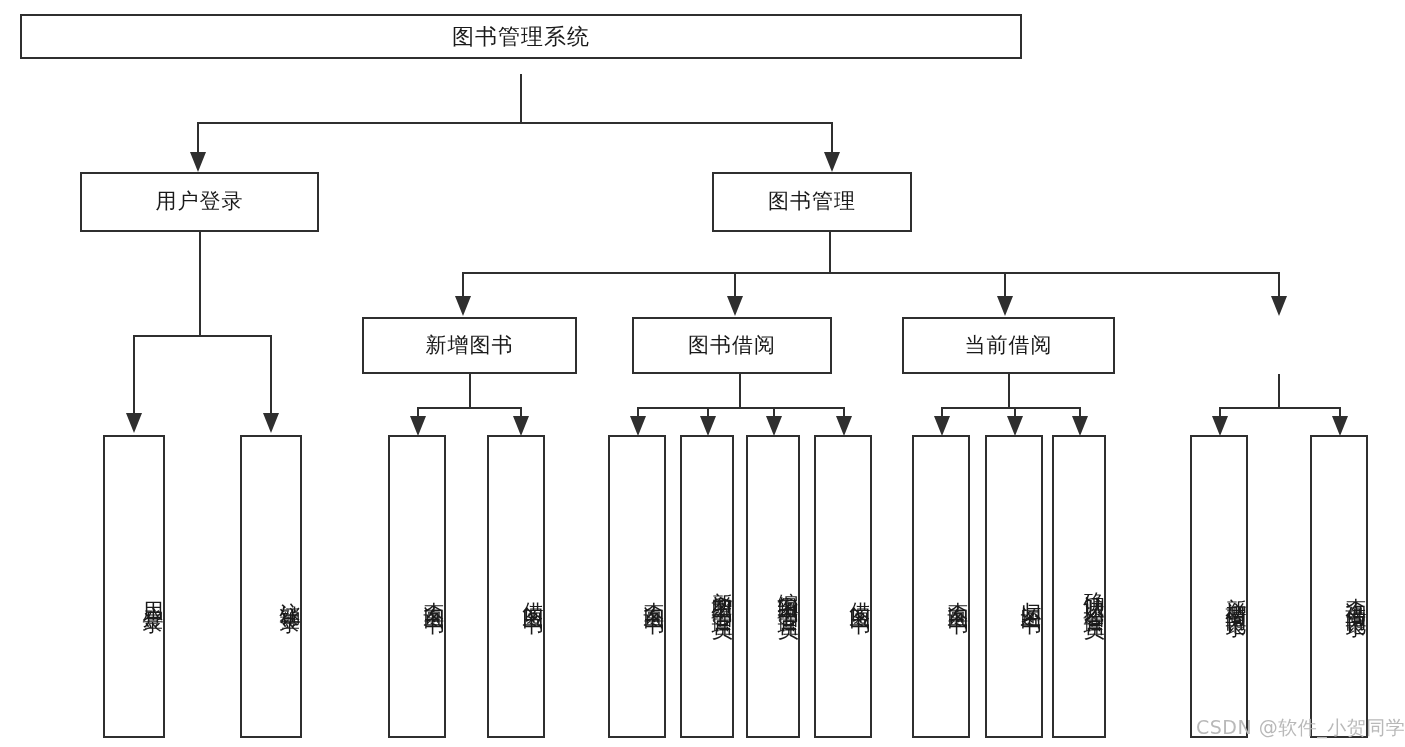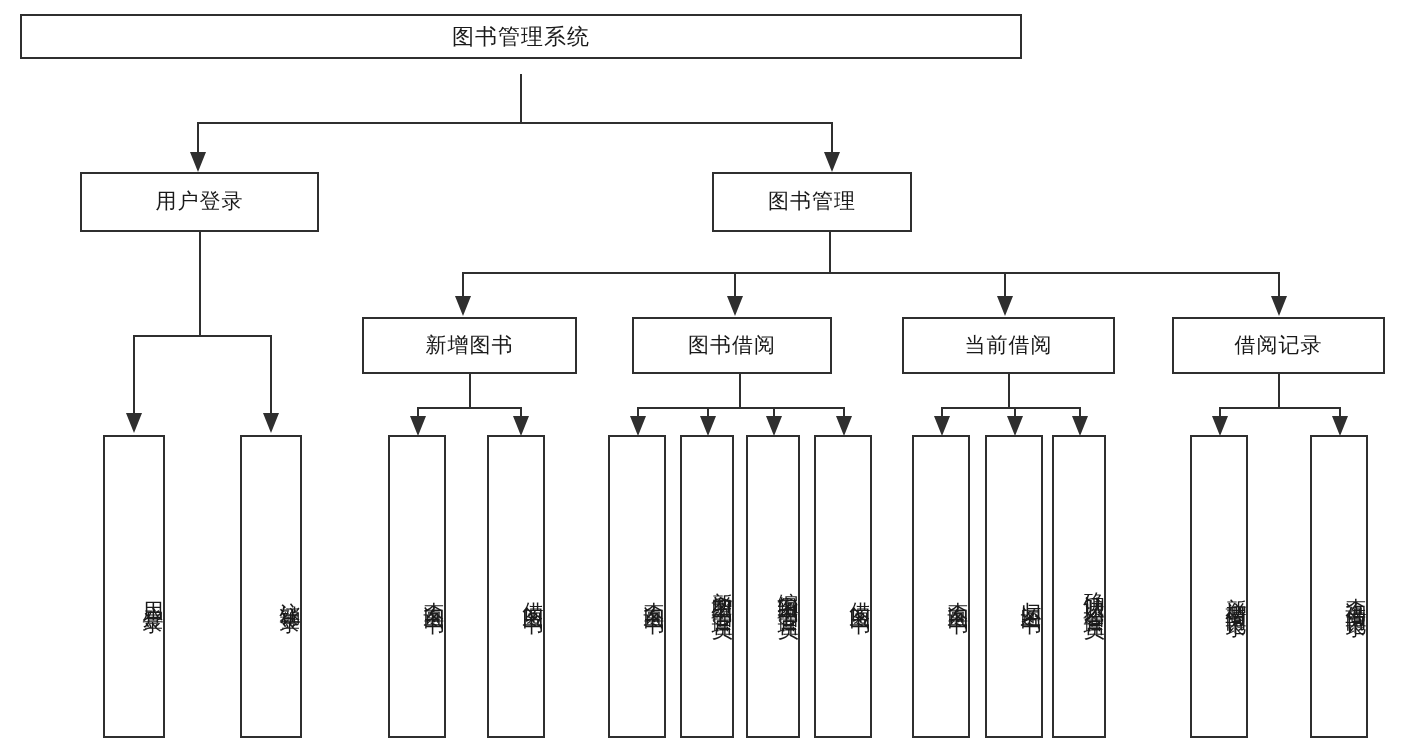--- a/index.html
+++ b/index.html
@@ -118,23 +118,20 @@
 
   <div class="node node-h" style="left:362px; top:317px; width:215px; height:57px;">
     <span>新增图书</span>
   </div>
   <div class="node node-h" style="left:632px; top:317px; width:200px; height:57px;">
     <span>图书借阅</span>
   </div>
   <div class="node node-h" style="left:902px; top:317px; width:213px; height:57px;">
     <span>当前借阅</span>
   </div>
-  <div class="node node-h" style="left:1172px; top:317px; width:213px; height:57px;">
-    <span>借阅记录</span>
-  </div>
 
   <div class="edge-v" style="left:469px; top:374px; height:35px;"></div>
   <div class="edge-h" style="left:417px; top:407px; width:105px;"></div>
   <div class="edge-v" style="left:417px; top:407px; height:12px;"></div>
   <div class="arrow" style="left:410px; top:416px;"></div>
   <div class="edge-v" style="left:520px; top:407px; height:12px;"></div>
   <div class="arrow" style="left:513px; top:416px;"></div>
 
   <div class="edge-v" style="left:739px; top:374px; height:35px;"></div>
   <div class="edge-h" style="left:637px; top:407px; width:206px;"></div>
@@ -196,14 +193,17 @@
   <div class="node node-v" style="left:1052px; top:435px; width:54px; height:303px;">
     <span>确认归还（管理员）</span>
   </div>
   <div class="node node-v" style="left:1190px; top:435px; width:58px; height:303px;">
     <span>新增借阅记录</span>
   </div>
   <div class="node node-v" style="left:1310px; top:435px; width:58px; height:303px;">
     <span>查询借阅记录</span>
   </div>
 
+  <div class="watermark" style="left:1196px; top:715px;">
+    <span>CSDN @软件_小贺同学</span>
+  </div>
 
 </div>
 
 </body></html>

